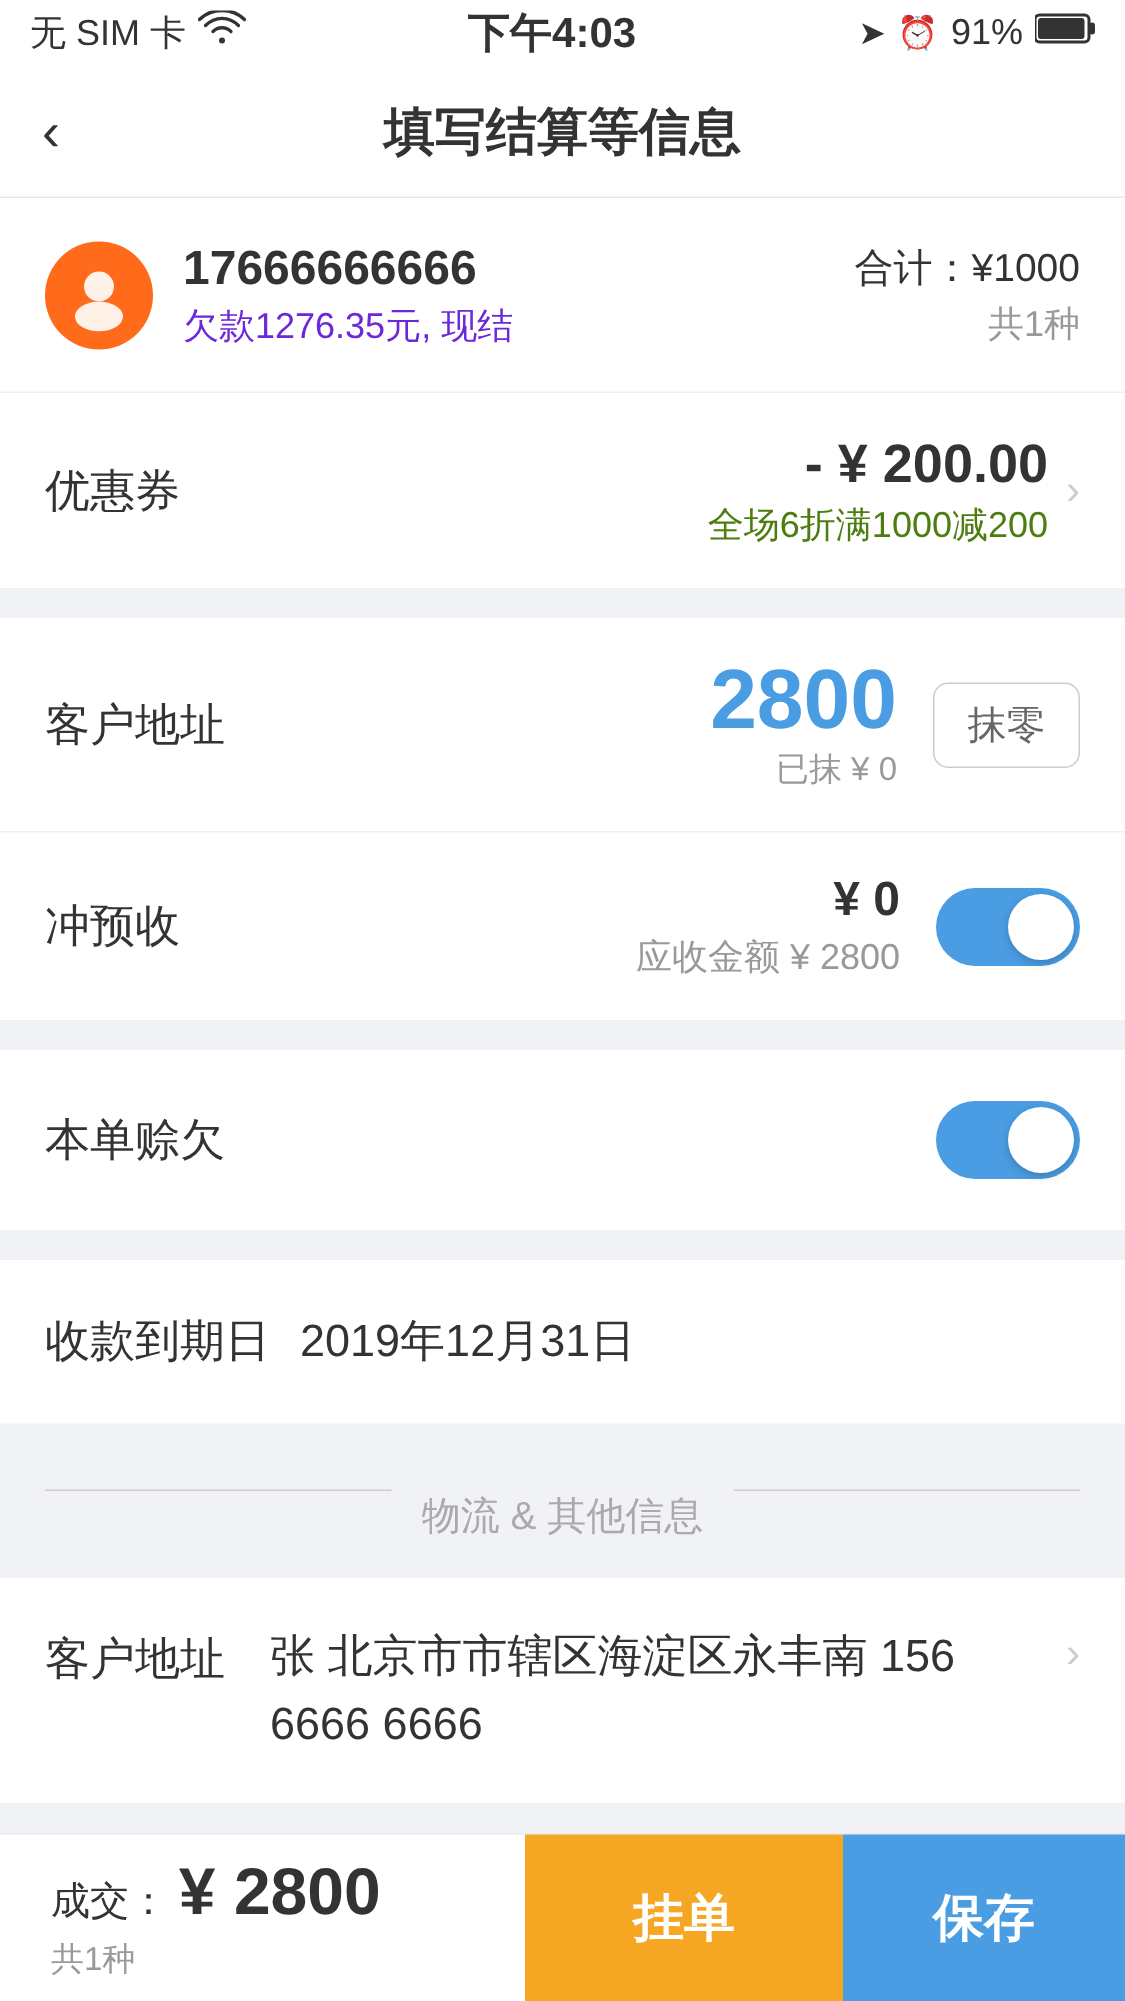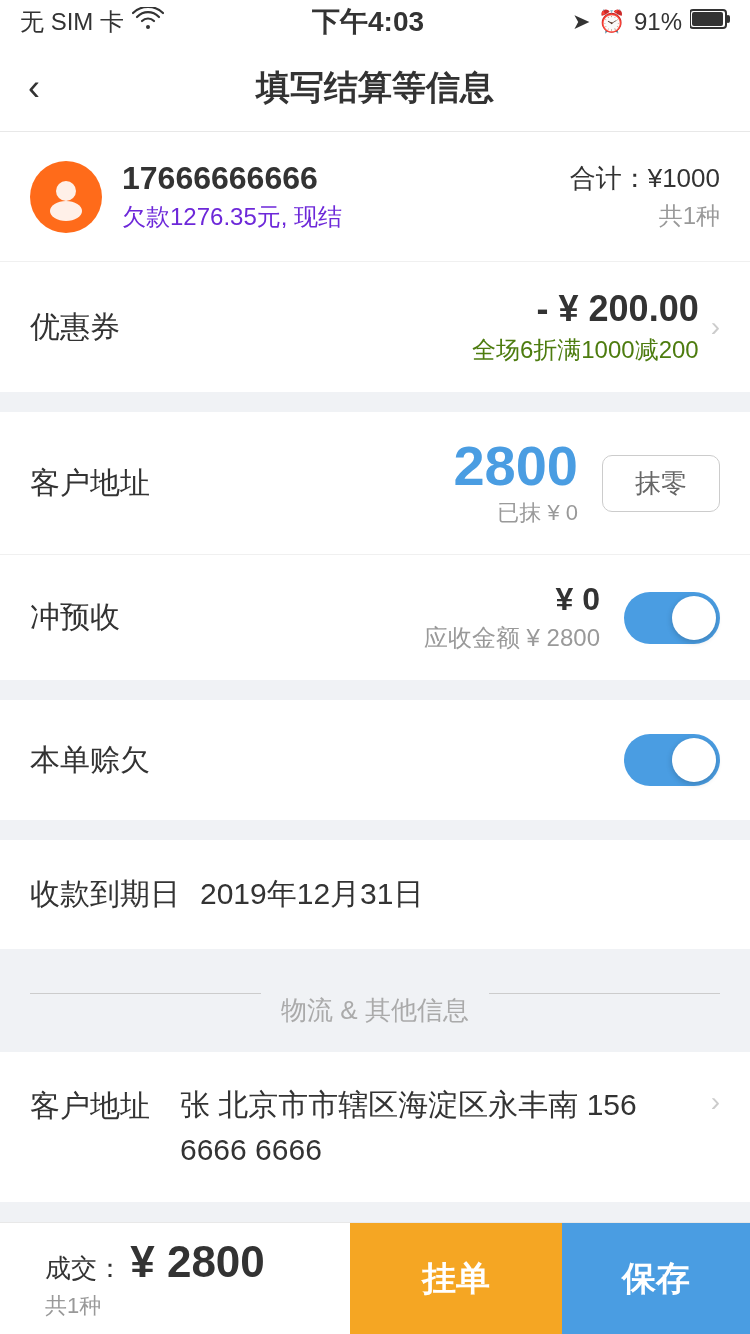--- a/index.html
+++ b/index.html
@@ -173,21 +173,21 @@
     }
     .deal-sub {
       font-size: 22px;
       color: #999;
       margin-top: 4px;
       text-align: right;
     }
     .round-btn {
       border: 1.5px solid #ccc;
       border-radius: 10px;
-      padding: 10px 32px;
+      padding: 10px 22px;
       font-size: 26px;
       color: #666;
       background: #fff;
       cursor: pointer;
     }
 
     
     .prereceive-row {
       padding: 26px 30px;
       display: flex;
@@ -332,21 +332,21 @@
       left: 0;
       width: 750px;
       height: 112px;
       background: #fff;
       display: flex;
       align-items: center;
       border-top: 1px solid #e8e8e8;
     }
     .bottom-summary {
       flex: 1;
-      padding: 0 45px;
+      padding: 0 34px;
     }
     .bottom-deal {
       font-size: 26px;
       color: #333;
     }
     .bottom-amount {
       font-size: 44px;
       font-weight: 700;
       color: #333;
       display: inline;

